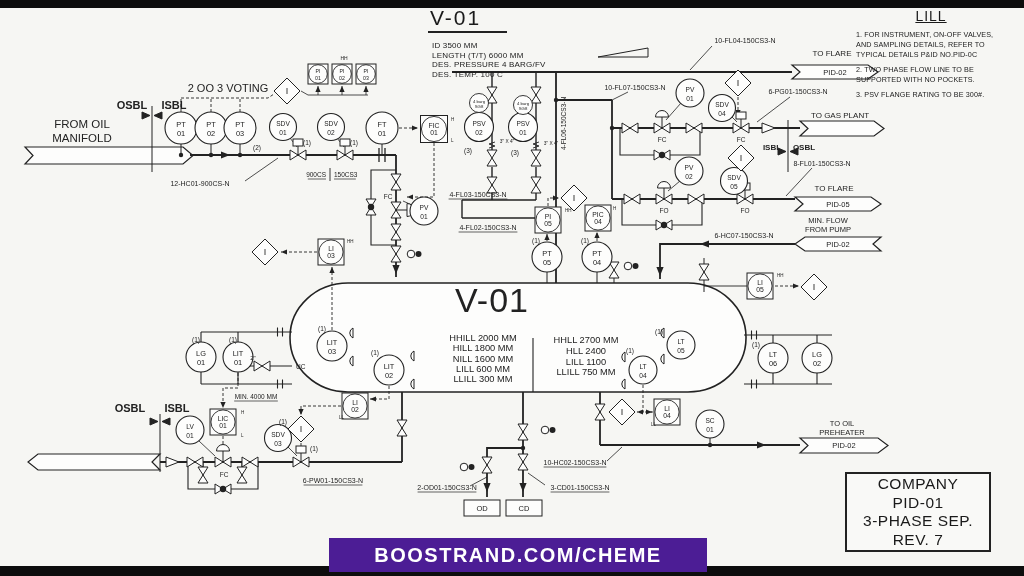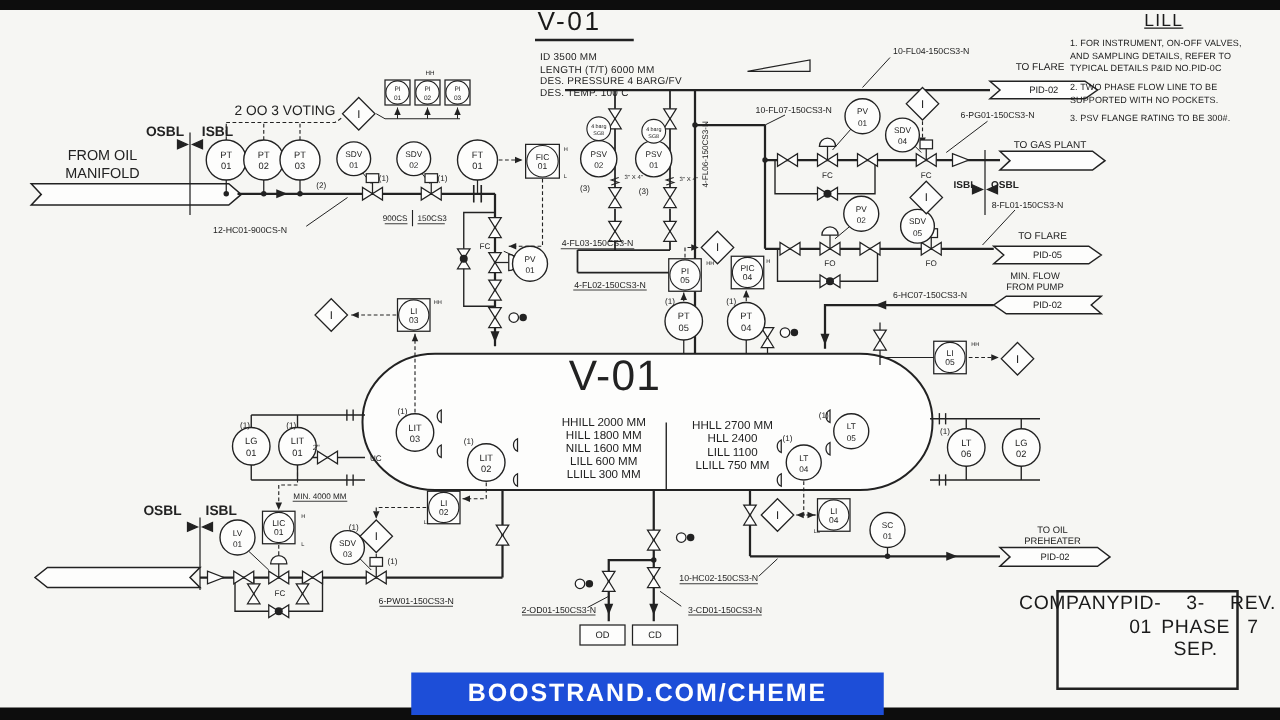--- a/index.html
+++ b/index.html
@@ -8,23 +8,23 @@
   #top-bar{top:0;height:8px;}
   #bottom-bar{top:566px;height:10px;}
   #pid-svg{position:absolute;left:0;top:0;}
   .abs{position:absolute;color:#1a1a1a;}
   #title-block{left:428px;top:6px;}
   #title-tag{font-size:21px;letter-spacing:2px;border-bottom:2px solid #222;padding:0 26px 1px 2px;display:inline-block;}
   .spec-line{font-size:8px;line-height:9.6px;margin-left:4px;letter-spacing:.2px;}
   #notes-block{left:856px;top:8px;width:150px;}
   #notes-title{font-size:14px;text-decoration:underline;text-align:center;letter-spacing:1px;margin-bottom:6px;}
   .note-item{font-size:7.2px;line-height:1.38;margin-bottom:5px;letter-spacing:.1px;}
-  #company-box{left:845px;top:472px;width:142px;height:76px;border:2.5px solid #222;background:#f9f9f7;display:flex;flex-direction:row;justify-content:center;text-align:center;}
+  #company-box{left:845px;top:472px;width:142px;height:76px;border:2.5px solid #222;background:#f9f9f7;display:flex;flex-direction:column;justify-content:center;text-align:center;}
   .company-line{font-size:15.5px;line-height:18.5px;letter-spacing:.5px;}
-  #banner{left:329px;top:538px;width:378px;height:34px;background:#1d4ed8;color:#fff;display:flex;align-items:center;justify-content:center;font-size:20px;font-weight:bold;letter-spacing:1.5px;}
+  #banner{left:329px;top:538px;width:378px;height:34px;background:#4c1d95;color:#fff;display:flex;align-items:center;justify-content:center;font-size:20px;font-weight:bold;letter-spacing:1.5px;}
 </style>
 </head>
 <body>
 
 <div class="bar" id="top-bar"></div>
 <div class="bar" id="bottom-bar"></div>
 
 <svg id="pid-svg" width="1024" height="576" viewBox="0 0 1024 576">
     <rect x="290" y="283" width="456" height="109" rx="58" ry="54" fill="#fdfdfc" stroke="#222222" stroke-width="1.6"></rect>
     <line x1="533" y1="338" x2="533" y2="392" stroke="#222222" stroke-width="1.1"></line>

